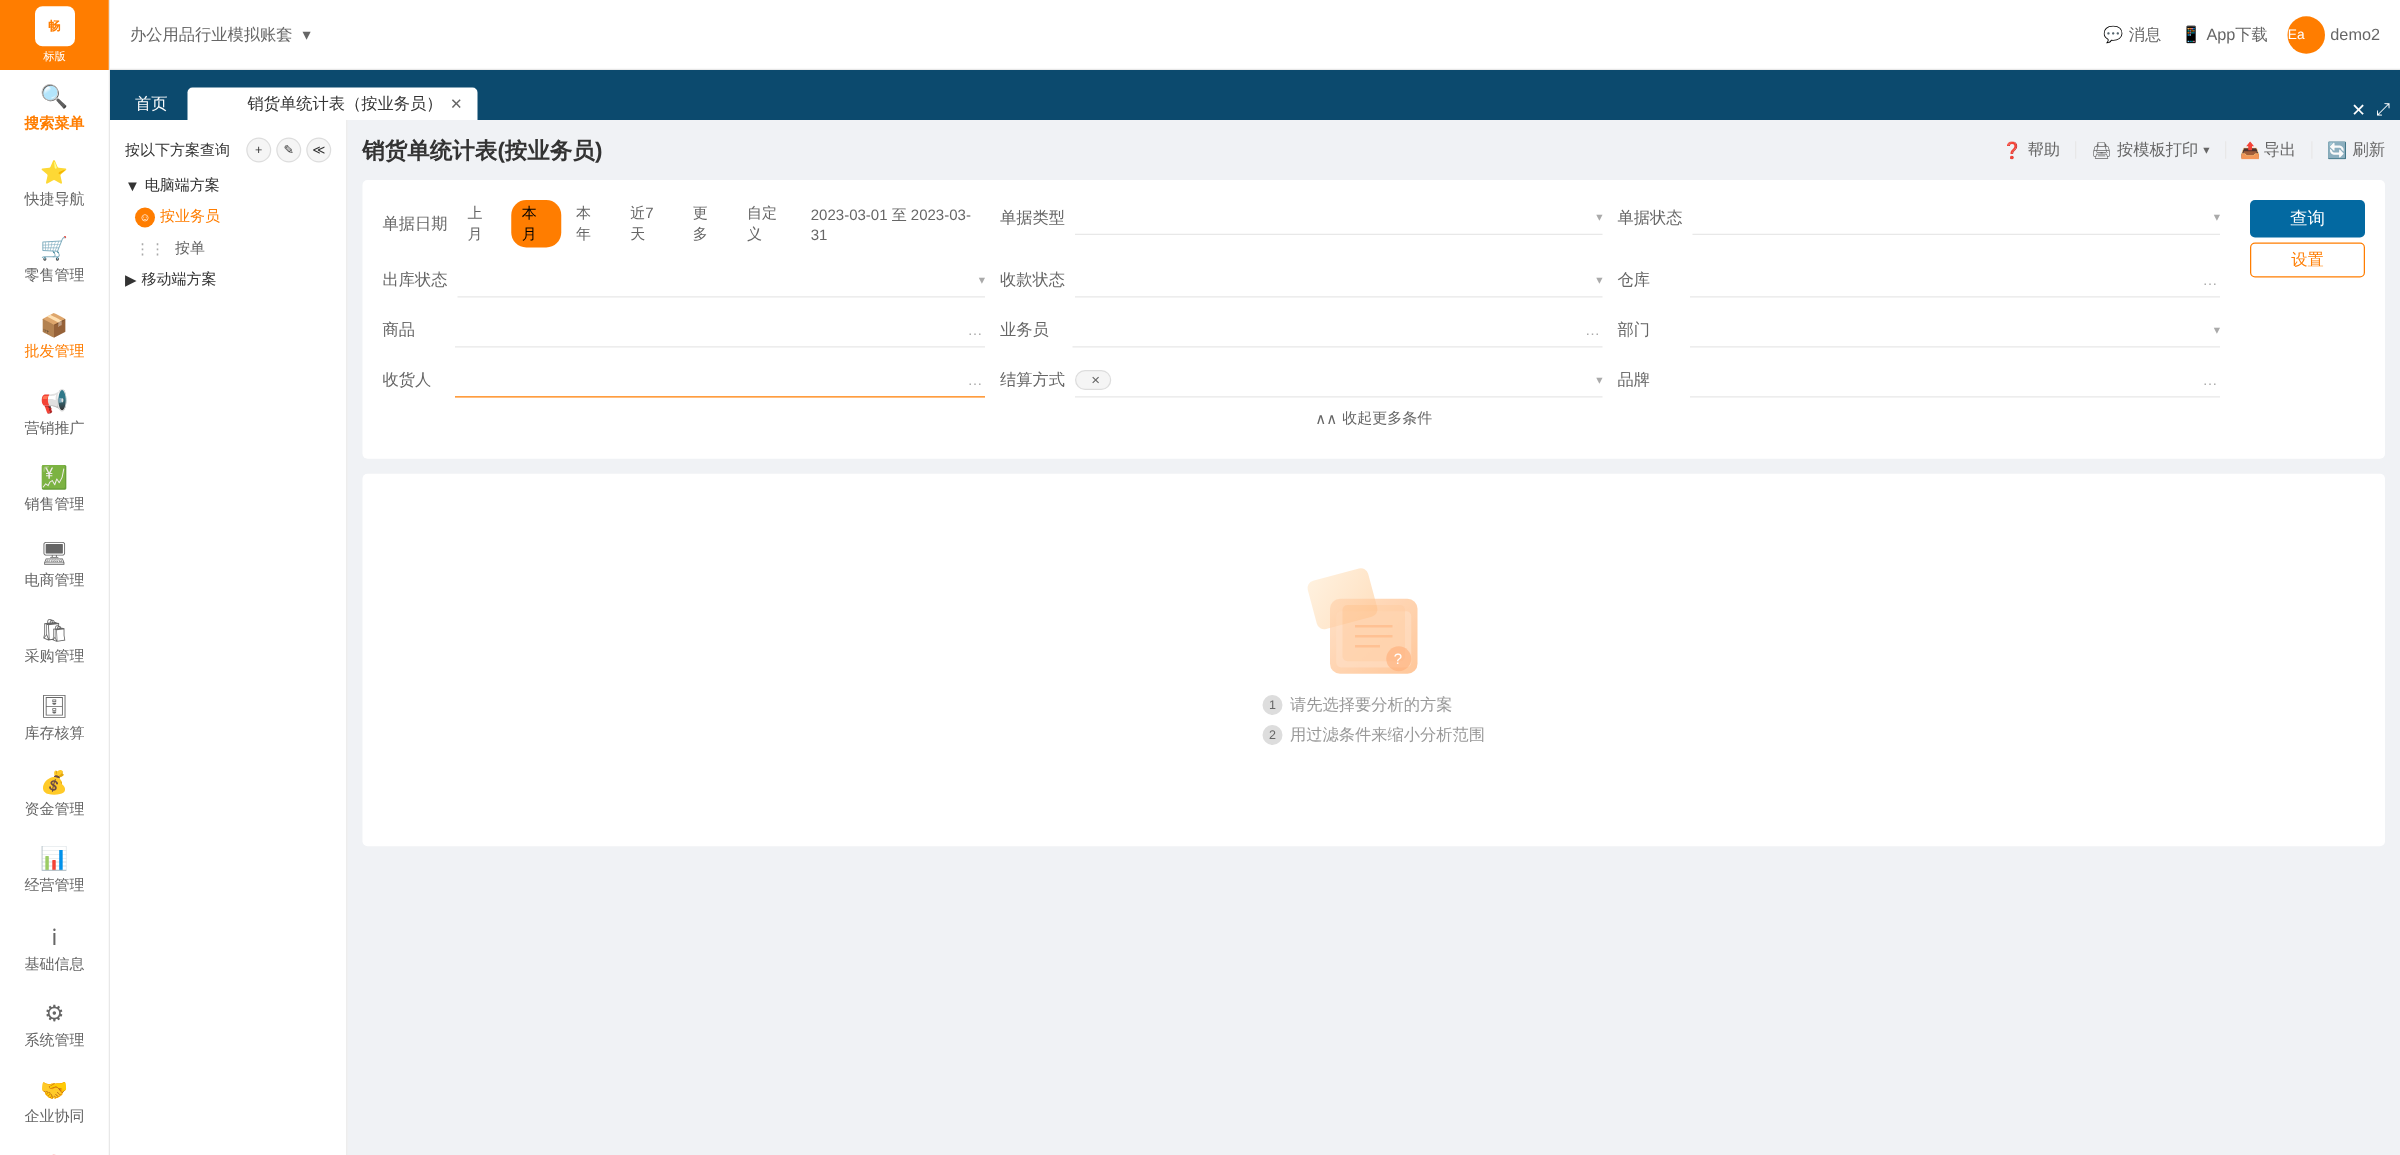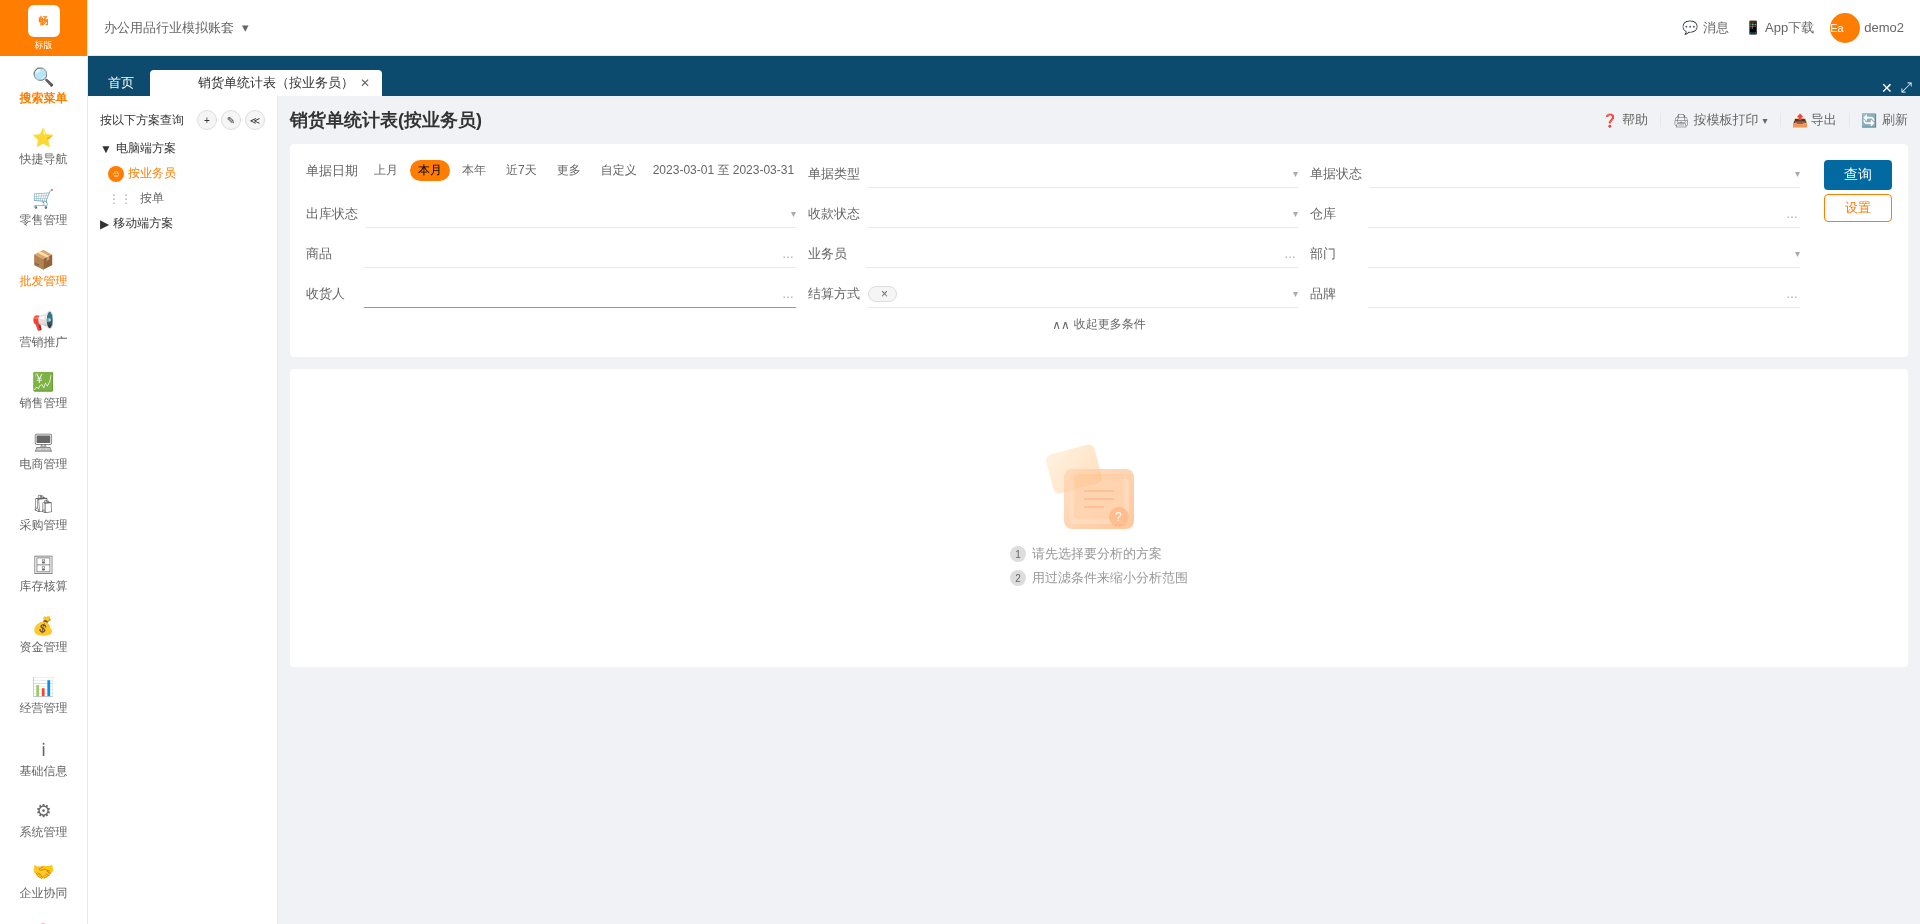--- a/index.html
+++ b/index.html
@@ -75,21 +75,21 @@
     .date-tab { padding: 2px 8px; font-size: 12px; cursor: pointer; color: #666; border-radius: 2px; }
     .date-tab.active { background: #ff7d00; color: #000000; border-radius: 12px; }
     .date-range { font-size: 12px; color: #666; }
 
     
     .collapse-bar { display: flex; justify-content: center; padding: 8px 0; cursor: pointer; color: #666; font-size: 12px; gap: 4px; align-items: center; }
 
     
     .query-btn-area { display: flex; flex-direction: column; gap: 4px; margin-left: 12px; flex-shrink: 0; }
     .btn-query { background: #0369a1; color: #fff; border: none; padding: 6px 20px; border-radius: 4px; cursor: pointer; font-size: 14px; }
-    .btn-setting { background: #fff; color: #ff7d00; border: 1px solid #ff7d00; padding: 4px 16px; border-radius: 4px; cursor: pointer; font-size: 13px; }
+    .btn-setting { background: #fff; color: #ff7d00; border: 1px solid #ff7d00; padding: 4px 32px; border-radius: 4px; cursor: pointer; font-size: 13px; }
 
     
     .empty-state { display: flex; flex-direction: column; align-items: center; justify-content: center; padding: 60px 0; gap: 16px; }
     .empty-icon { width: 100px; height: 80px; position: relative; }
     .empty-box { width: 70px; height: 60px; background: linear-gradient(135deg, #ffd4b0 0%, #ffb070 100%); border-radius: 8px; position: absolute; bottom: 0; left: 15px; opacity: 0.7; }
     .empty-box2 { width: 50px; height: 40px; background: linear-gradient(135deg, #ffe4c0 0%, #ffc080 100%); border-radius: 6px; position: absolute; top: 0; left: 0; opacity: 0.5; transform: rotate(-15deg); }
     .empty-text { display: flex; flex-direction: column; gap: 6px; }
     .empty-hint { display: flex; align-items: center; gap: 6px; color: #999; font-size: 13px; }
     .hint-num { width: 16px; height: 16px; border-radius: 50%; background: #ddd; display: flex; align-items: center; justify-content: center; font-size: 10px; color: #666; flex-shrink: 0; }
 

